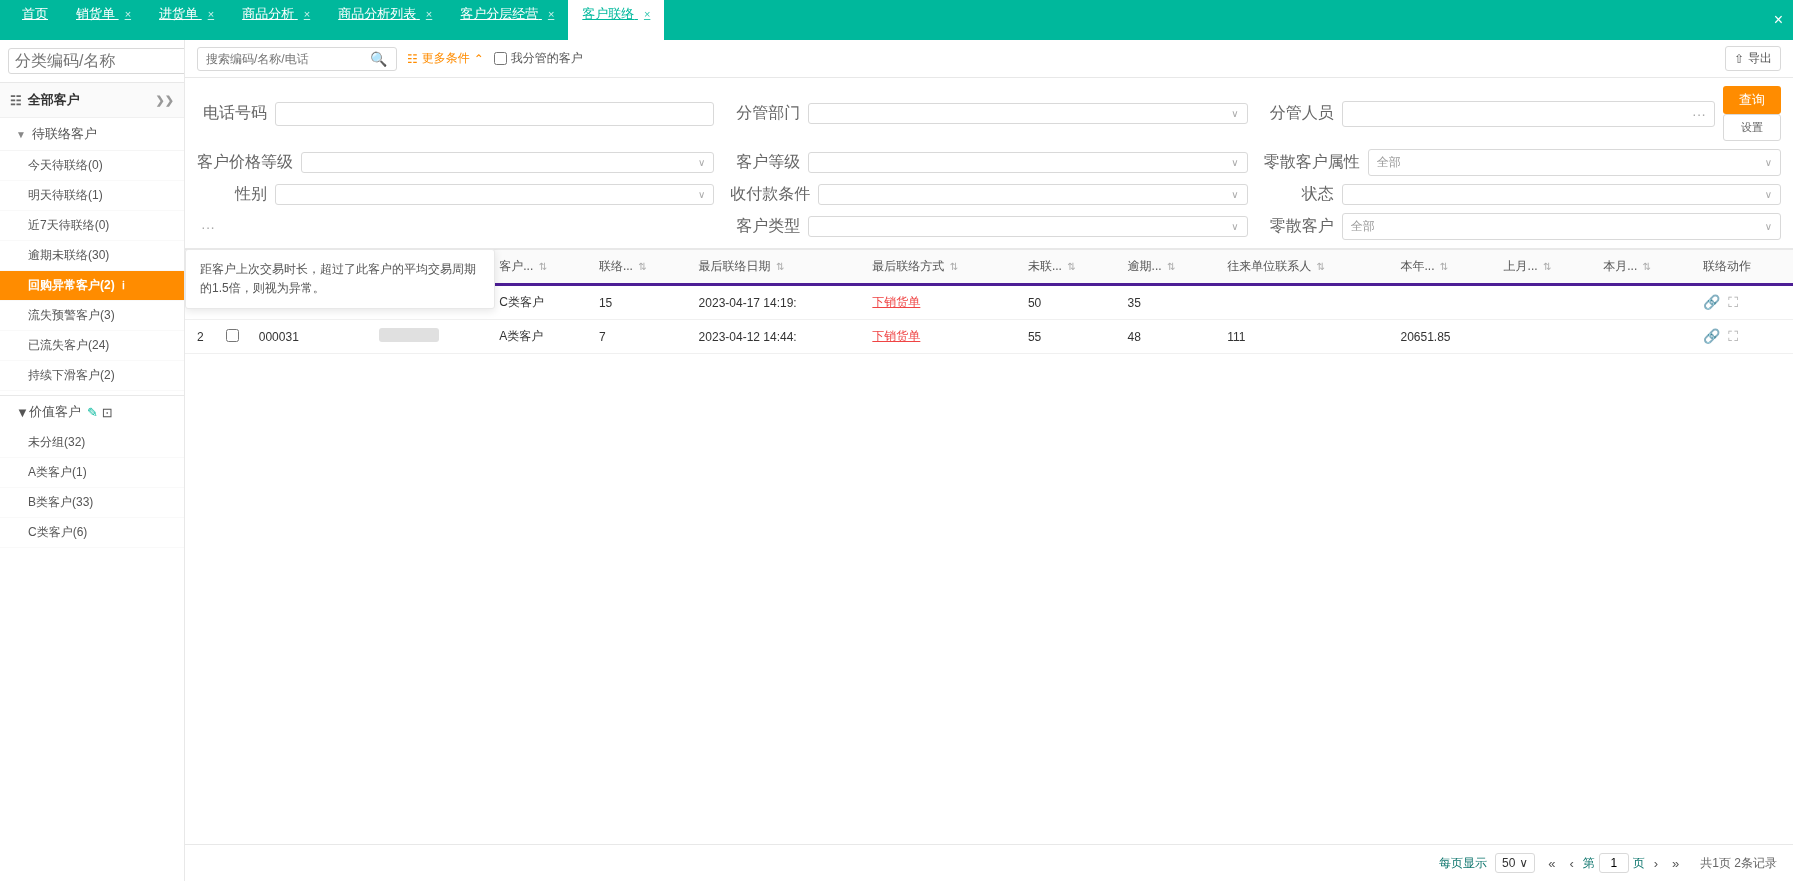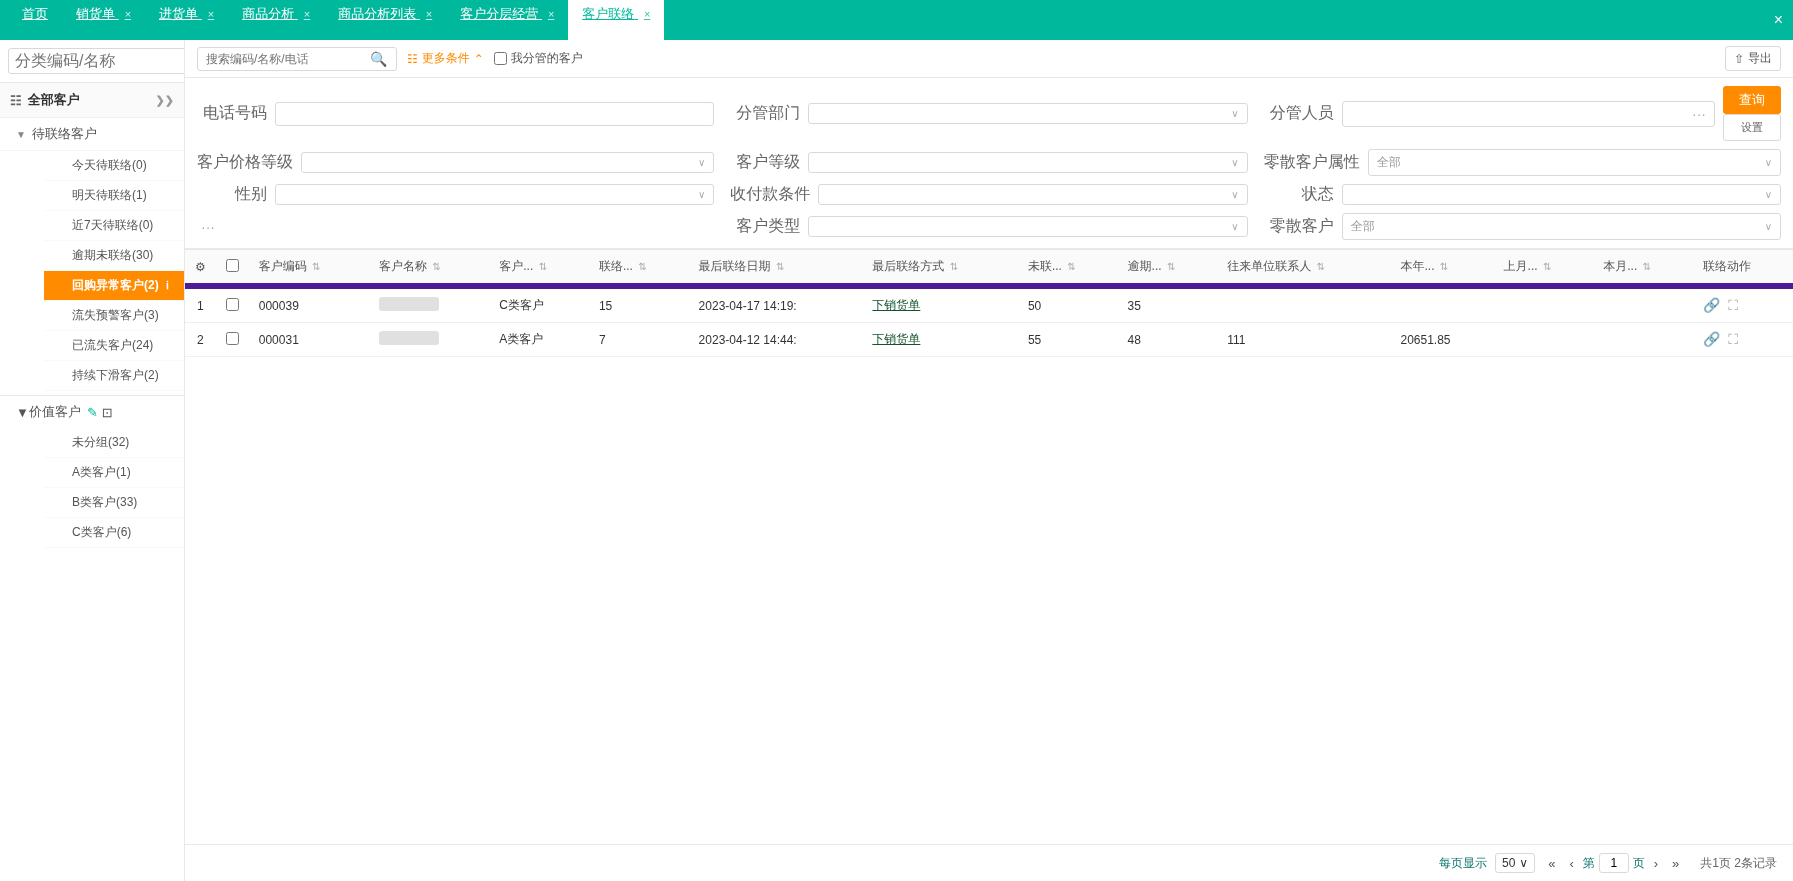--- a/index.html
+++ b/index.html
@@ -48,21 +48,20 @@
     .sidebar-section-header .collapse-btn { margin-left: auto; color: #999; font-size: 11px; }
     .sidebar-group { padding-left: 0; }
     .sidebar-group-header {
       display: flex; align-items: center; padding: 7px 10px 7px 16px;
       font-size: 13px; color: #555; cursor: pointer; border-bottom: 1px solid #f5f5f5;
     }
     .sidebar-group-header .arrow { margin-right: 6px; color: #888; font-size: 10px; }
     .sidebar-item {
       padding: 6px 10px 6px 28px; font-size: 12px; color: #555; cursor: pointer;
       border-bottom: 1px solid #f9f9f9;
-      margin-left: 44px;
     }
     .sidebar-item.active {
       background: #ff8c00; color: #fff; font-weight: bold;
     }
     .sidebar-divider-group { border-top: 1px solid #e8e8e8; margin-top: 4px; }
     .sidebar-group-value-header {
       display: flex; align-items: center; padding: 7px 10px 7px 16px;
       font-size: 13px; color: #555; cursor: pointer;
     }
     .sidebar-group-value-header .edit-icon { margin-left: 6px; color: #00b89c; }
@@ -115,29 +114,29 @@
     .btn-settings {
       background: #fff; color: #666; border: 1px solid #d9d9d9; border-radius: 3px;
       padding: 5px 16px; cursor: pointer; font-size: 11px;
     }
     .filter-dots { color: #aaa; cursor: pointer; font-size: 14px; margin-left: 4px; }
 
     
     .table-area { flex: 1; overflow: auto; background: #fff; margin: 0; position: relative; }
     .data-table { width: 100%; border-collapse: collapse; font-size: 12px; min-width: 1200px; }
     .data-table th {
-      background: #fafafa; border-bottom: 6px solid #4c1d95; border-top: 1px solid #e8e8e8;
+      background: #fafafa; border-bottom: 3px solid #4c1d95; border-top: 1px solid #e8e8e8;
       padding: 8px 10px; text-align: left; font-weight: normal; color: #555; white-space: nowrap;
       position: sticky; top: 0; z-index: 1;
     }
     .data-table th .sort-icon { color: #aaa; margin-left: 2px; font-size: 10px; }
     .data-table td {
       border-bottom: 1px solid #f0f0f0; padding: 8px 10px; color: #333; white-space: nowrap;
     }
-    .data-table .link-text { color: #14532d; text-decoration: underline; cursor: pointer; }
+    .data-table .link-text { color: #ef4444; text-decoration: underline; cursor: pointer; }
     .data-table .action-icons { display: flex; gap: 8px; }
     .data-table .action-icon { color: #aaa; cursor: pointer; font-size: 14px; }
     .checkbox-col { width: 30px; }
     .num-col { width: 30px; text-align: center; }
     .settings-col { width: 30px; text-align: center; }
 
     
     .pagination {
       background: #fff; border-top: 1px solid #e8e8e8; padding: 8px 16px;
       display: flex; align-items: center; justify-content: flex-end; gap: 8px; font-size: 12px;
@@ -355,20 +354,23 @@
         <span class="filter-label">零散客户</span>
         <div class="filter-select">
           <span>全部</span>
           <span class="arrow">∨</span>
         </div>
       </div>
     </div>
 
     <div style="position:relative; flex:1; overflow:hidden; display:flex; flex-direction:column;">
 
+      <div class="tooltip-box" style="left:0; top:0; position:absolute; z-index:200; width:310px;">
+        <span>距客户上次交易时长，超过了此客户的平均交易周期的1.5倍，则视为异常。</span>
+      </div>
 
       <div class="table-area">
         <table class="data-table">
           <thead>
             <tr>
               <th class="settings-col">⚙</th>
               <th class="checkbox-col">
                 <input type="checkbox" style="">
               </th>
               <th>

